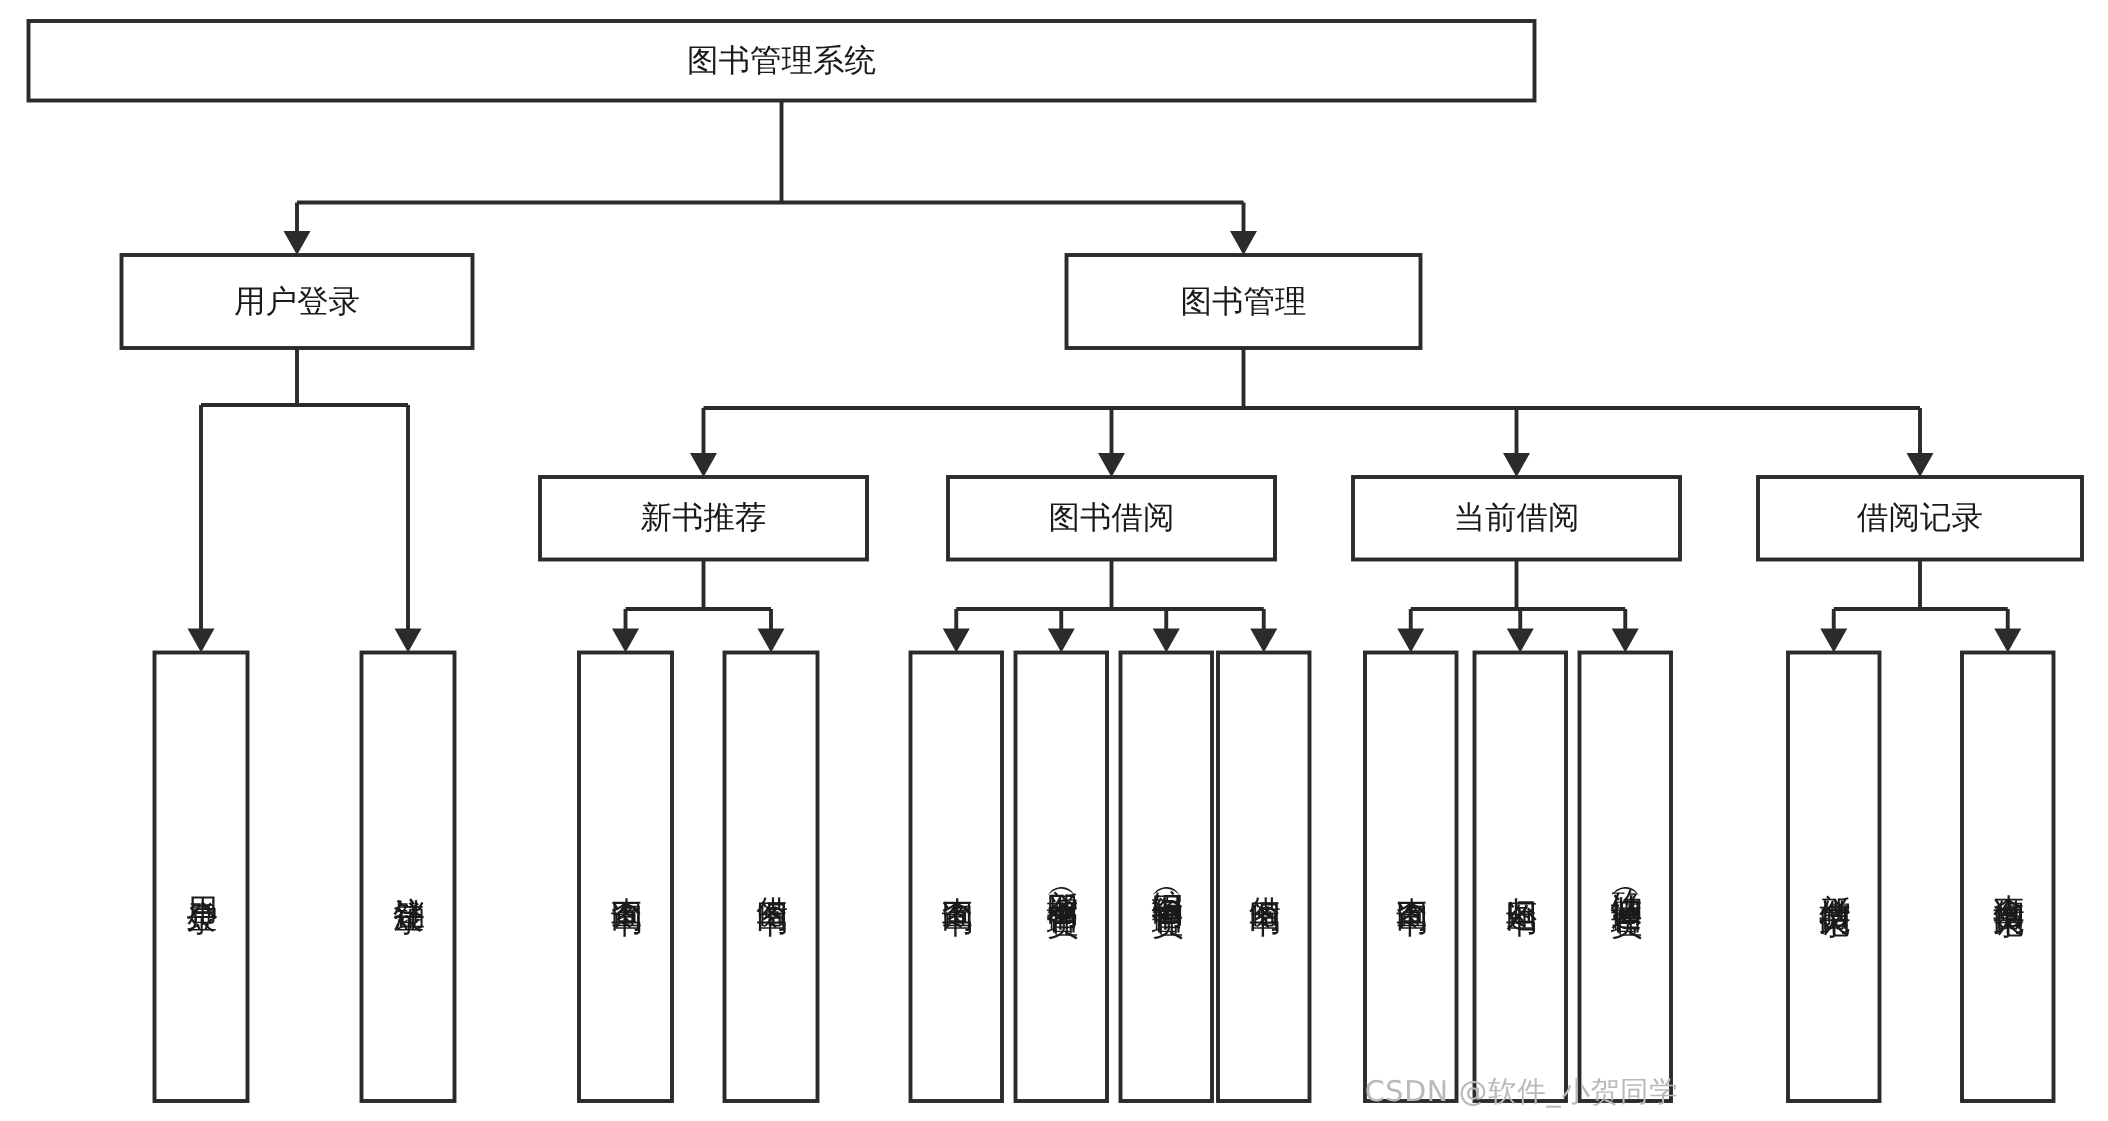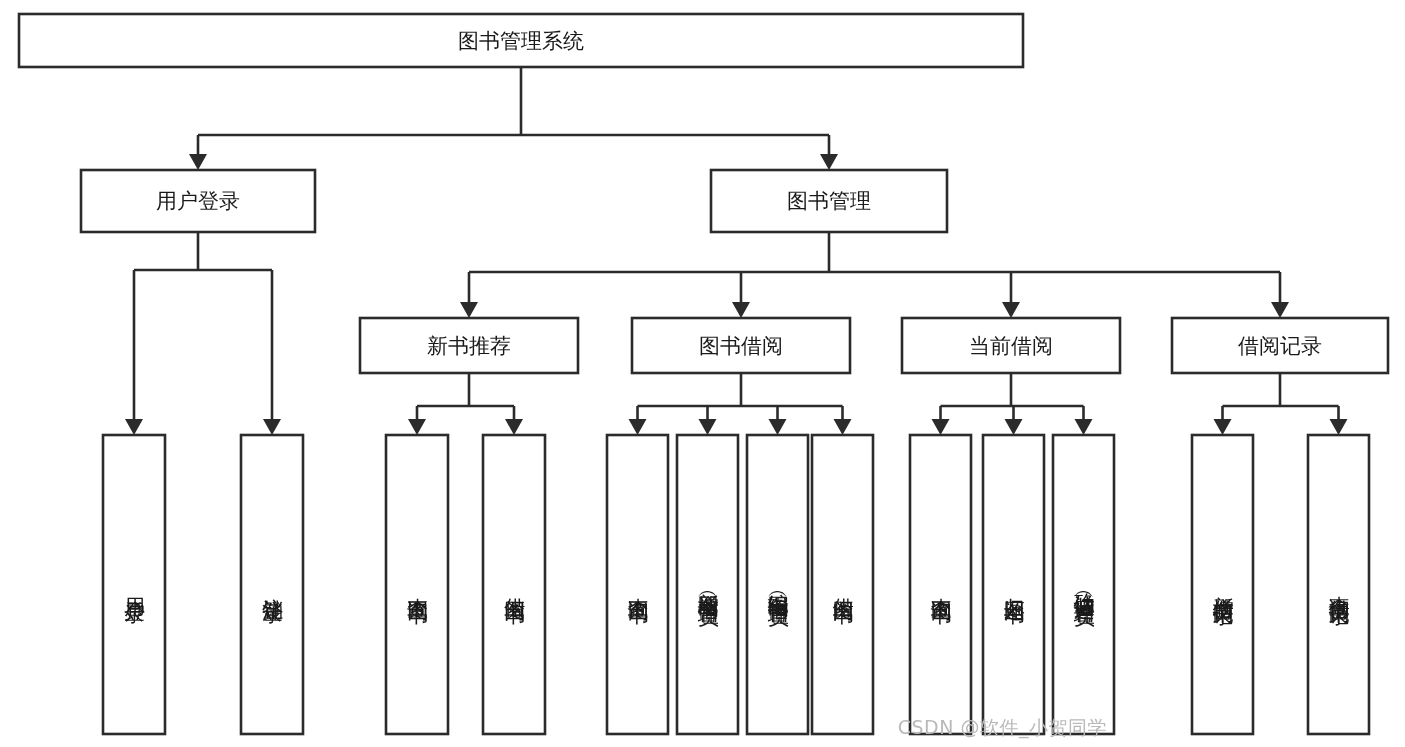--- a/index.html
+++ b/index.html
@@ -61,21 +61,21 @@
     font-family: "DejaVu Sans", "Liberation Sans", sans-serif;
     font-size: 21px;
     line-height: 1.12;
     letter-spacing: 2px;
     color: #1a1a1a;
     white-space: nowrap;
     pointer-events: none;
   }
   #watermark {
     position: absolute;
-    right: 12px;
+    right: 0;
     bottom: 6px;
     font-family: "DejaVu Sans", "Liberation Sans", sans-serif;
     font-size: 19px;
     color: #b9b9b9;
     letter-spacing: 0.5px;
     white-space: nowrap;
   }
 </style>
 </head>
 <body>

